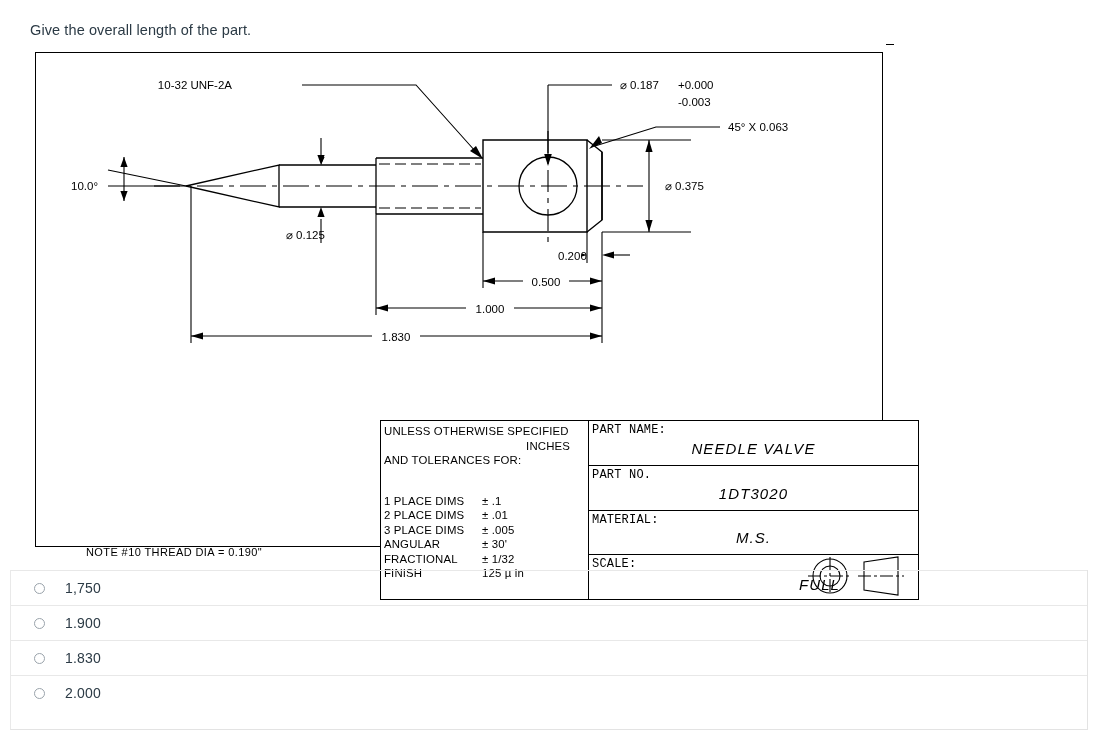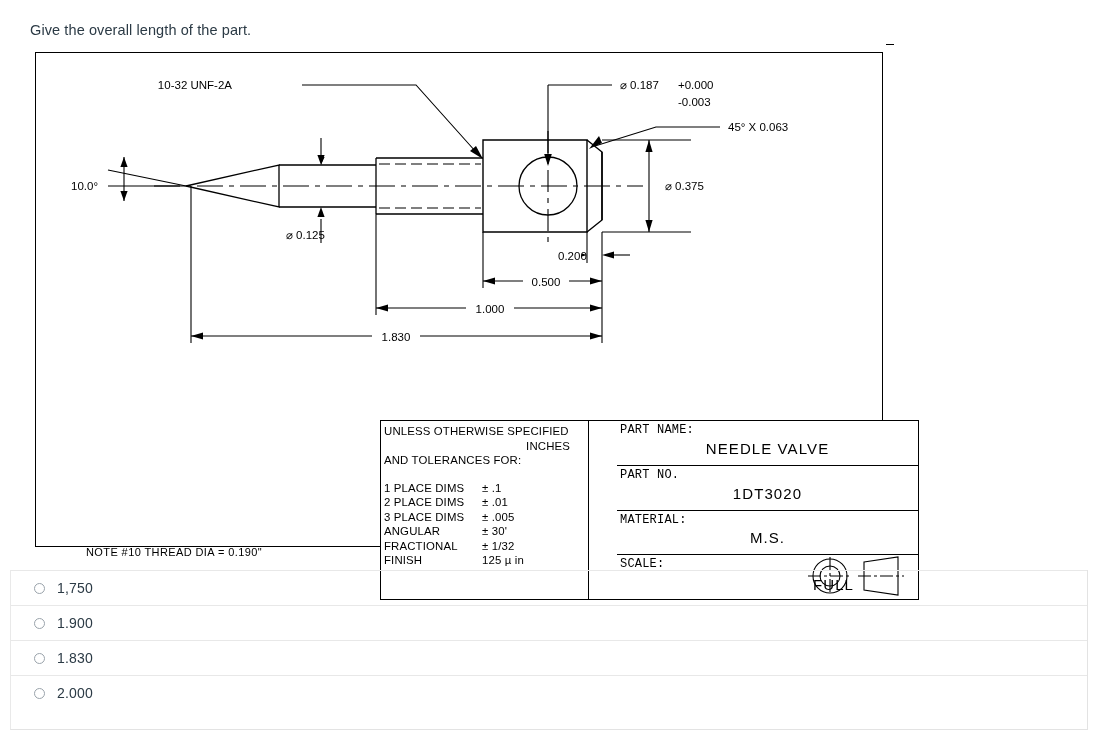--- a/index.html
+++ b/index.html
@@ -38,21 +38,20 @@
   .dwg-svg { position: absolute; left: 0; top: 0; }
 
   
   .title-block {
     position: absolute;
     left: 344px; top: 367px;
     width: 539px; height: 180px;
     border: 1.3px solid #000;
     display: flex;
     background: #fff;
-    gap: 28px;
   }
   .tb-left {
     width: 208px;
     border-right: 1.3px solid #000;
     padding: 3px 0 0 3px;
     position: relative;
   }
   .tb-right { flex: 1; display: flex; flex-direction: column; }
   .tb-row {
     flex: 1;
@@ -69,31 +68,32 @@
   }
   .tb-value {
     position: absolute;
     left: 0; right: 0;
     bottom: 8px;
     text-align: center;
     font-size: 15px;
     letter-spacing: 1.1px;
     font-family: "Liberation Sans", sans-serif;
     color: #000;
+    font-style: italic;
   }
   .tb-value.scale-val { text-align: center; left: 132px; bottom: 6px; }
 
   .tol-head {
     font-size: 11.4px;
     letter-spacing: 0.15px;
     line-height: 14.5px;
     color: #000;
   }
   .tol-head .ctr { display: block; text-align: right; padding-right: 18px; }
-  .tol-list { margin-top: 13px; }
+  .tol-list { margin-top: 26px; }
   .tol-line {
     display: flex;
     font-size: 11.4px;
     line-height: 14.6px;
     letter-spacing: 0.15px;
     color: #000;
   }
   .tol-label { width: 98px; }
   .tol-val { }
 
@@ -118,20 +118,21 @@
     border-top: none;
     border-left: 1px solid #e9e9e9;
   }
   .opt-row {
     position: relative;
     height: 35px;
     border-top: 1px solid #e8e8e8;
     display: flex;
     align-items: center;
     padding-left: 23px;
+    gap: 8px;
   }
   .opt-row:first-child { border-top: 1px solid #e8e8e8; }
   .radio {
     width: 11px; height: 11px;
     border: 1.1px solid #9aa3ab;
     border-radius: 50%;
     background: #fff;
     flex: 0 0 auto;
   }
   .opt-label {

